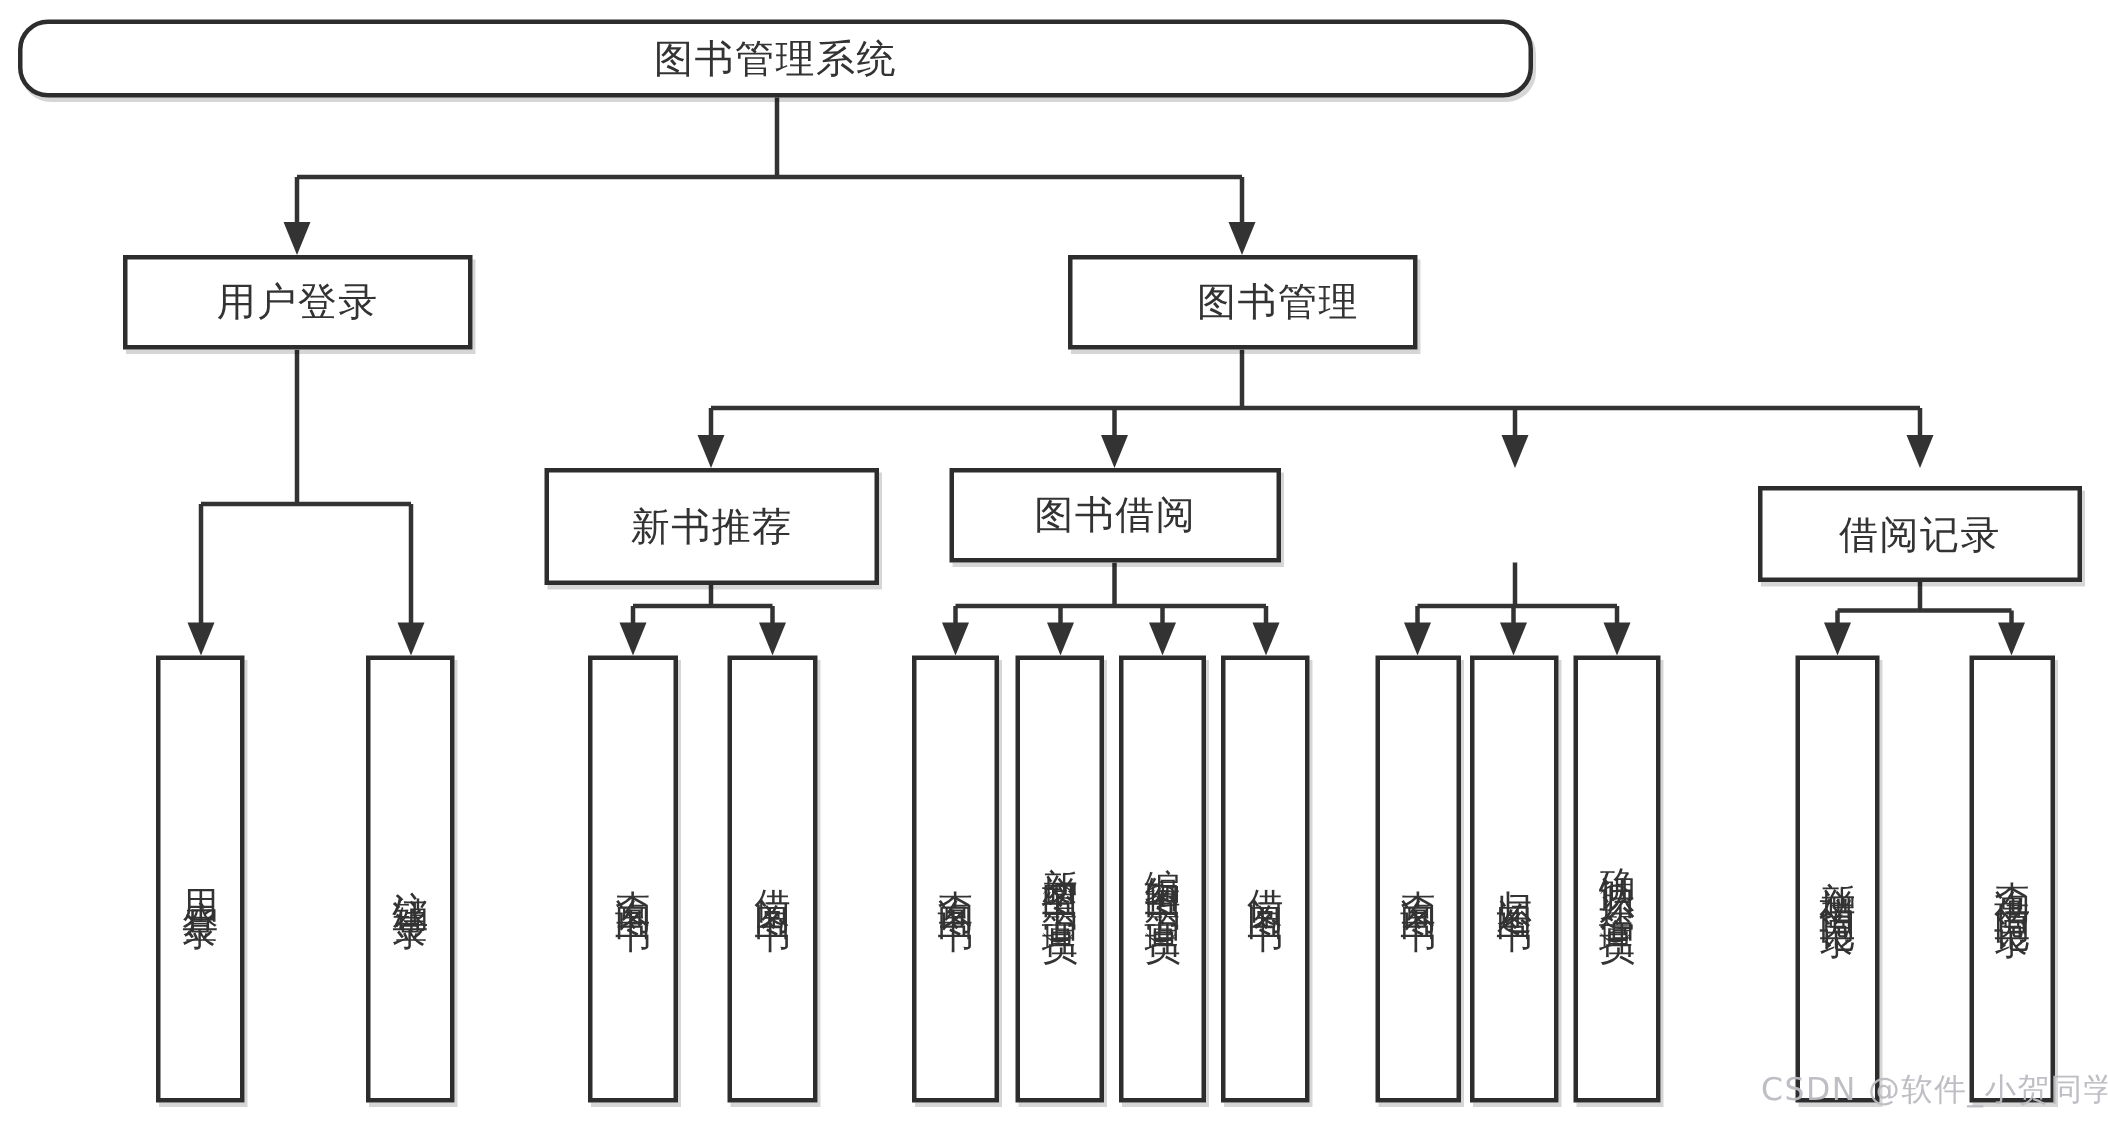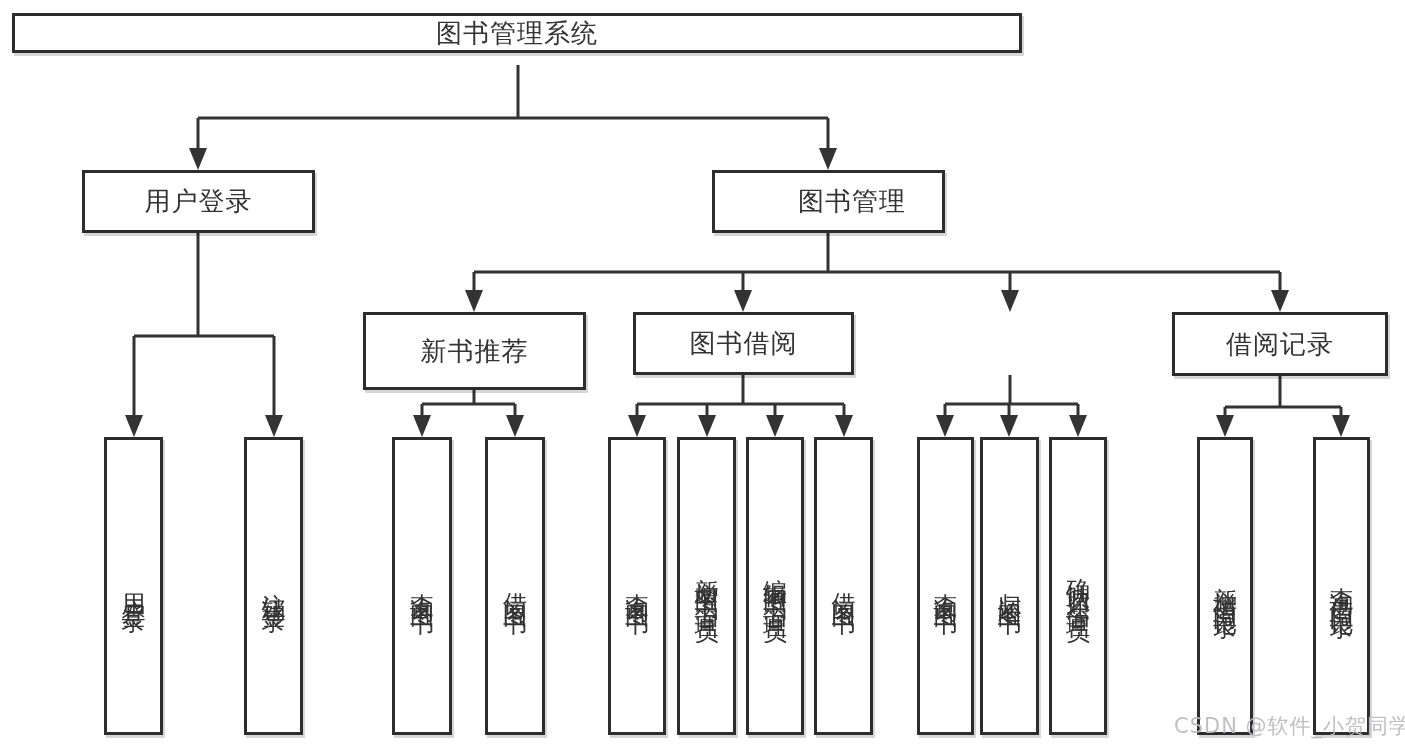--- a/index.html
+++ b/index.html
@@ -79,38 +79,38 @@
       <line x1="1078" y1="404" x2="1078" y2="421" stroke="#333333" stroke-width="3"></line>
       <polygon points="1069,415 1087,415 1078,437" fill="#333333"></polygon>
       <line x1="1280" y1="376" x2="1280" y2="407" stroke="#333333" stroke-width="3"></line>
       <line x1="1225" y1="407" x2="1341" y2="407" stroke="#333333" stroke-width="3"></line>
       <line x1="1225" y1="407" x2="1225" y2="421" stroke="#333333" stroke-width="3"></line>
       <polygon points="1216,415 1234,415 1225,437" fill="#333333"></polygon>
       <line x1="1341" y1="407" x2="1341" y2="421" stroke="#333333" stroke-width="3"></line>
       <polygon points="1332,415 1350,415 1341,437" fill="#333333"></polygon>
     </svg>
 
-  <div class="box h" style="left:12px;top:13px;width:1010px;height:40px;">
+  <div class="box h" style="left:12px;top:13px;width:1010px;height:52px;border-radius:20px;">
     <span class="lbl">图书管理系统</span>
   </div>
 
   <div class="box h" style="left:82px;top:170px;width:233px;height:63px;">
     <span class="lbl">用户登录</span>
   </div>
   <div class="box h" style="left:712px;top:170px;width:233px;height:63px;padding-left:47px;">
     <span class="lbl">图书管理</span>
   </div>
 
   <div class="box h" style="left:363px;top:312px;width:223px;height:78px;">
     <span class="lbl">新书推荐</span>
   </div>
   <div class="box h" style="left:633px;top:312px;width:221px;height:63px;">
     <span class="lbl">图书借阅</span>
   </div>
-  <div class="box h" style="left:1172px;top:312px;width:216px;height:64px;">
+  <div class="box h" style="left:1172px;top:324px;width:216px;height:64px;">
     <span class="lbl">借阅记录</span>
   </div>
 
   <div class="box v" style="left:104px;top:437px;width:59px;height:298px;">
     <span class="lbl">用户登录</span>
   </div>
   <div class="box v" style="left:244px;top:437px;width:59px;height:298px;">
     <span class="lbl">注销登录</span>
   </div>
 

